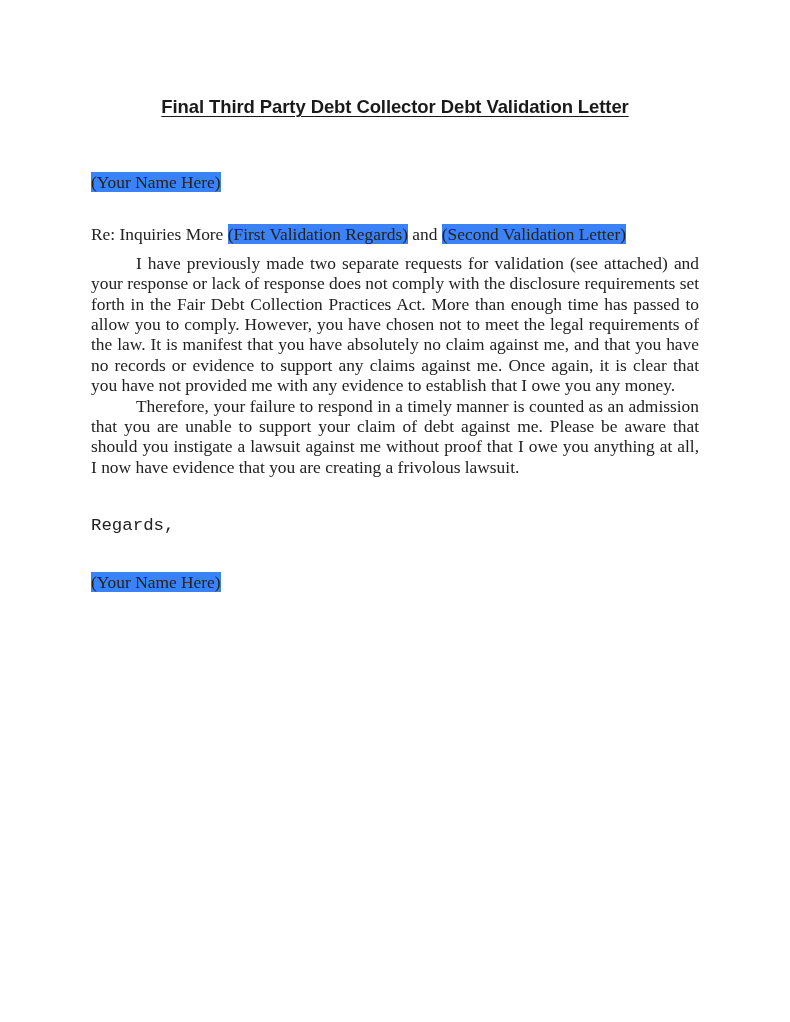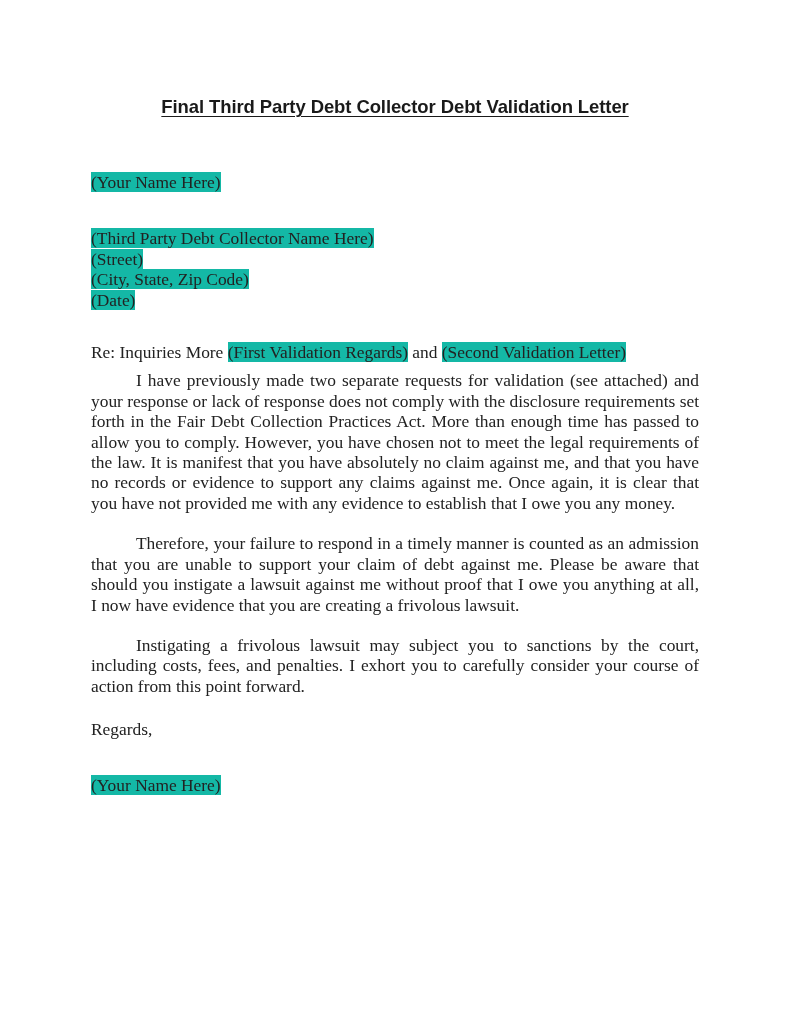--- a/index.html
+++ b/index.html
@@ -45,75 +45,69 @@
   .block-sender {
     margin-top: 54px;
   }
   .block-recipient {
     margin-top: 36px;
   }
   .line {
     white-space: nowrap;
   }
   .hl {
-    background-color: #14b8a6;
+    background-color: #3b82f6;
     box-decoration-break: clone;
     -webkit-box-decoration-break: clone;
   }
 
   .re-line {
     margin-top: 32px;
   }
   .greeting {
     margin-top: 18px;
   }
 
   p.para {
     margin: 0;
     text-align: justify;
     text-justify: inter-word;
     text-indent: 45px;
   }
   p.para-1 { margin-top: 8px; }
-  p.para-2 { margin-top: 20px; }
+  p.para-2 { }
   p.para-3 { margin-top: 20px; }
 
   .regards {
-    margin-top: 23px;
+    margin-top: 39px;
+    font-family: Liberation Mono, monospace;
   }
   .signature {
     margin-top: 35px;
   }
 </style>
 </head>
 <body>
 
 <div class="page">
   <div class="content">
 
     <h1 class="doc-title">Final Third Party Debt Collector Debt Validation Letter</h1>
 
     <div class="body-text block-sender">
       <div class="line"><span class="hl">(Your Name Here)</span></div>
     </div>
 
-    <div class="body-text block-recipient">
-      <div class="line"><span class="hl">(Third Party Debt Collector Name Here)</span></div>
-      <div class="line"><span class="hl">(Street)</span></div>
-      <div class="line"><span class="hl">(City, State, Zip Code)</span></div>
-      <div class="line"><span class="hl">(Date)</span></div>
-    </div>
 
     <div class="body-text re-line"><span>Re: Inquiries More </span><span class="hl">(First Validation Regards)</span><span> and </span><span class="hl">(Second Validation Letter)</span></div>
 
 
     <div class="body-text">
       <p class="para para-1">I have previously made two separate requests for validation (see attached) and your response or lack of response does not comply with the disclosure requirements set forth in the Fair Debt Collection Practices Act. More than enough time has passed to allow you to comply. However, you have chosen not to meet the legal requirements of the law. It is manifest that you have absolutely no claim against me, and that you have no records or evidence to support any claims against me. Once again, it is clear that you have not provided me with any evidence to establish that I owe you any money.</p>
       <p class="para para-2">Therefore, your failure to respond in a timely manner is counted as an admission that you are unable to support your claim of debt against me. Please be aware that should you instigate a lawsuit against me without proof that I owe you anything at all, I now have evidence that you are creating a frivolous lawsuit.</p>
-      <p class="para para-3">Instigating a frivolous lawsuit may subject you to sanctions by the court, including costs, fees, and penalties. I exhort you to carefully consider your course of action from this point forward.</p>
     </div>
 
     <div class="body-text regards">Regards,</div>
 
     <div class="body-text signature"><span class="hl">(Your Name Here)</span></div>
 
   </div>
 </div>
 
 </body></html>

